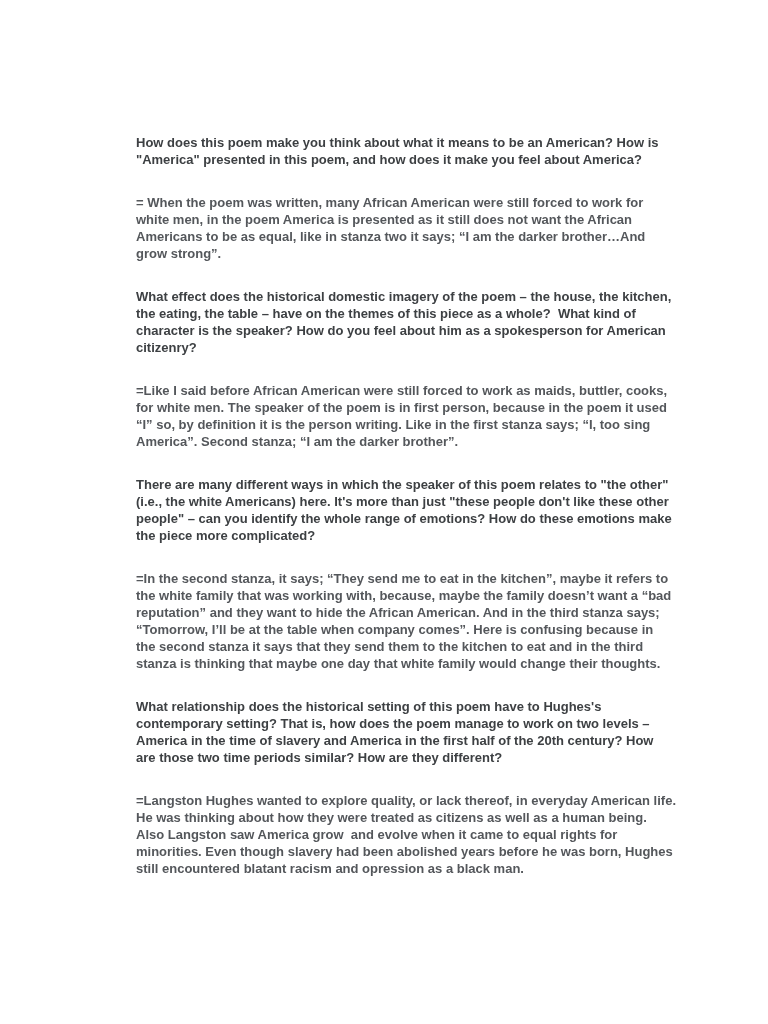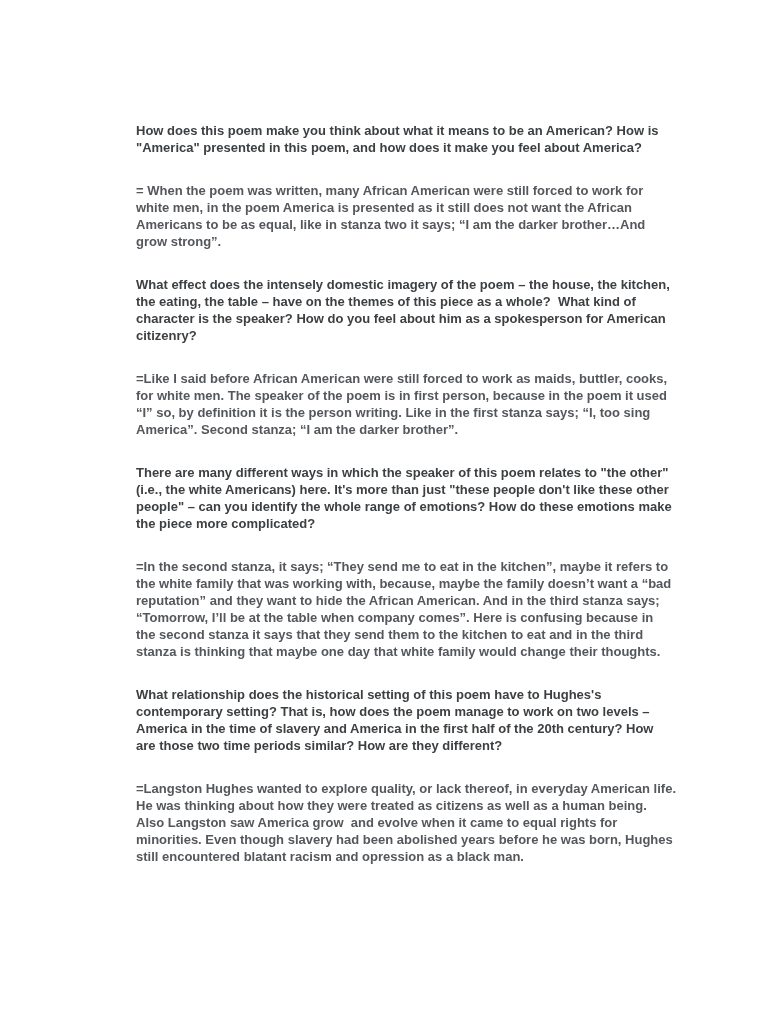--- a/index.html
+++ b/index.html
@@ -28,39 +28,40 @@
   .qa-block p {
     margin: 0 0 26px 0;
     font-size: 13px;
     line-height: 17px;
     white-space: pre-wrap;
     word-wrap: break-word;
   }
   p.question {
     font-weight: 700;
     color: #3d4043;
+    margin-top: 12px;
   }
   p.answer {
     font-weight: 700;
     color: #54575b;
   }
 </style>
 </head>
 <body>
 
 <div class="doc-page">
   <div class="doc-content">
 
     <div class="qa-block">
       <p class="question">How does this poem make you think about what it means to be an American? How is "America" presented in this poem, and how does it make you feel about America?</p>
       <p class="answer">= When the poem was written, many African American were still forced to work for white men, in the poem America is presented as it still does not want the African Americans to be as equal, like in stanza two it says; “I am the darker brother…And grow strong”.</p>
     </div>
 
     <div class="qa-block">
-      <p class="question">What effect does the intensely domestic imagery of the poem – the house, the kitchen, the eating, the table – have on the themes of this piece as a whole?  What kind of character is the speaker? How do you feel about him as a spokesperson for American citizenry?</p>
+      <p class="question">What effect does the historical domestic imagery of the poem – the house, the kitchen, the eating, the table – have on the themes of this piece as a whole?  What kind of character is the speaker? How do you feel about him as a spokesperson for American citizenry?</p>
       <p class="answer">=Like I said before African American were still forced to work as maids, buttler, cooks, for white men. The speaker of the poem is in first person, because in the poem it used  “I” so, by definition it is the person writing. Like in the first stanza says; “I, too sing America”. Second stanza; “I am the darker brother”.</p>
     </div>
 
     <div class="qa-block">
       <p class="question">There are many different ways in which the speaker of this poem relates to "the other" (i.e., the white Americans) here. It's more than just "these people don't like these other people" – can you identify the whole range of emotions? How do these emotions make the piece more complicated?</p>
       <p class="answer">=In the second stanza, it says; “They send me to eat in the kitchen”, maybe it refers to the white family that was working with, because, maybe the family doesn’t want a “bad reputation” and they want to hide the African American. And in the third stanza says; “Tomorrow, I’ll be at the table when company comes”. Here is confusing because in the second stanza it says that they send them to the kitchen to eat and in the third stanza is thinking that maybe one day that white family would change their thoughts.</p>
     </div>
 
     <div class="qa-block">
       <p class="question">What relationship does the historical setting of this poem have to Hughes's contemporary setting? That is, how does the poem manage to work on two levels – America in the time of slavery and America in the first half of the 20th century? How are those two time periods similar? How are they different?</p>

